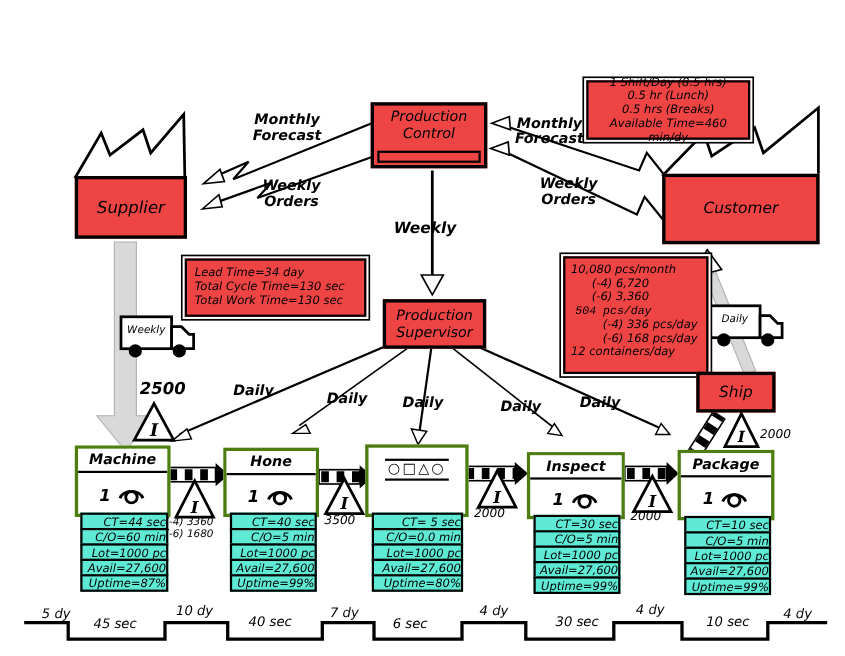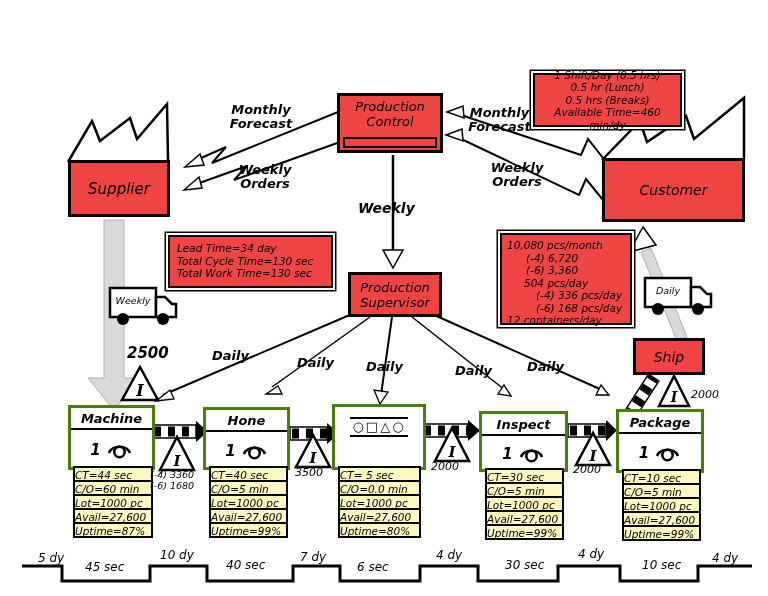--- a/index.html
+++ b/index.html
@@ -12,21 +12,21 @@
   .lbl{position:absolute;white-space:nowrap;z-index:3;}
   .b{font-weight:bold;}
   .small{font-size:10.5px;line-height:12.5px;}
   .pbox{position:absolute;border:3px solid #4d7c0f;background:#fff;box-sizing:border-box;z-index:2;}
   .ptitle{height:20px;border-bottom:2px solid #000;font-weight:bold;font-size:13px;
           display:flex;align-items:center;justify-content:center;background:#fff;}
   .pbody{display:flex;align-items:center;justify-content:center;gap:5px;height:calc(100% - 20px);}
   .opnum{font-size:15px;font-weight:bold;}
   .prows{position:absolute;box-sizing:border-box;z-index:2;}
   .prow{border:2px solid #000;margin-top:-2px;height:16px;line-height:12px;font-size:10.5px;
-        text-align:left;background:#fef9c3;white-space:nowrap;box-sizing:border-box;padding-top:1px;}
+        text-align:right;background:#5eead4;white-space:nowrap;box-sizing:border-box;padding-top:1px;}
   .shapestrip{border-top:2px solid #000;border-bottom:2px solid #000;font-style:normal;
               font-weight:bold;font-size:13px;letter-spacing:2px;padding:0 3px;line-height:16px;}
   .flow2{position:absolute;text-align:center;font-weight:bold;font-size:13px;line-height:14px;z-index:3;white-space:nowrap;}
   .tl{position:absolute;font-size:12px;z-index:3;white-space:nowrap;}
   .invl{position:absolute;font-size:11px;z-index:3;white-space:nowrap;}
 </style>
 </head>
 <body>
 
 <div class="vsm">
@@ -157,25 +157,25 @@
     <span>0.5 hrs (Breaks)</span>
     <span>Available Time=460 min/dy</span>
   </div>
 
   <div class="bx dbl small" style="left:168px;top:235px;width:165px;height:53px;padding:5px 0 0 7px;">
     <div>Lead Time=34 day</div>
     <div>Total Cycle Time=130 sec</div>
     <div>Total Work Time=130 sec</div>
   </div>
 
-  <div class="bx dbl small" style="left:500px;top:233px;width:132px;height:92px;padding-top:4px;">
+  <div class="bx dbl small" style="left:512px;top:233px;width:132px;height:107px;padding-top:4px;">
     <div style="padding-left:5px;">10,080 pcs/month</div>
     <div style="padding-left:24px;">(-4) 6,720</div>
     <div style="padding-left:24px;">(-6) 3,360</div>
-    <div style="padding-left:22px;">504 pcs/day</div>
+    <div style="padding-left:9px;font-family:Liberation Mono, monospace;">504 pcs/day</div>
     <div style="padding-left:34px;">(-4) 336 pcs/day</div>
     <div style="padding-left:34px;">(-6) 168 pcs/day</div>
     <div style="padding-left:5px;">12 containers/day</div>
   </div>
 
   <div class="bx ctr" style="left:633px;top:338px;width:72px;height:37px;font-size:14px;">
     <span>Ship</span>
   </div>
 
   <div class="flow2" style="left:222px;top:103px;width:78px;">

